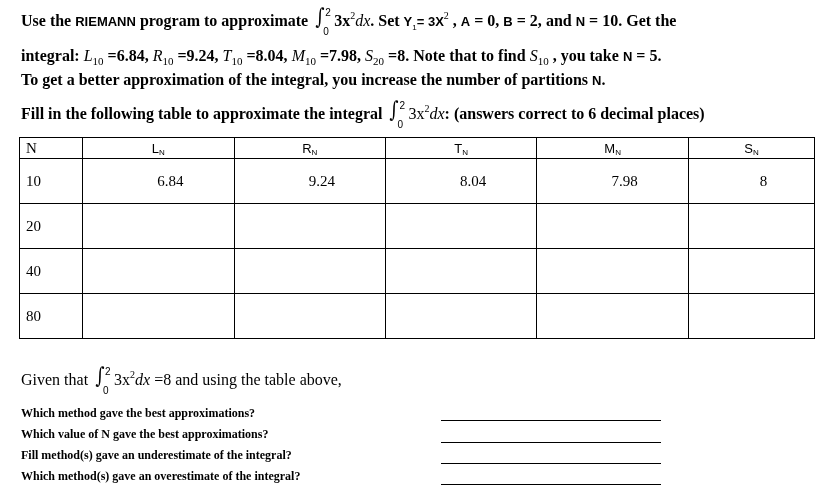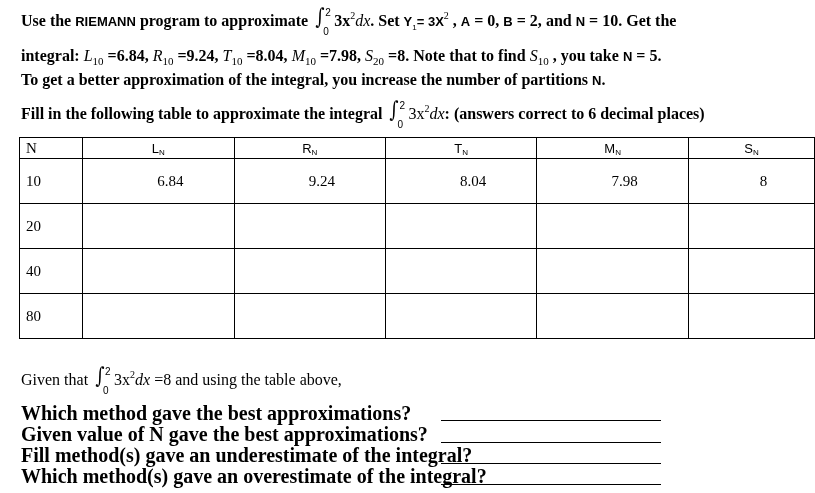--- a/index.html
+++ b/index.html
@@ -40,21 +40,21 @@
       font-family: "Liberation Serif", serif; font-size: 15px;
     }
     table.grid th { height: 20px; }
     table.grid td { height: 44px; padding-left: 24px; }
     .col-n { width: 60px; text-align: left; padding-left: 6px !important; }
     .col-v { width: 136px; text-align: center; }
     .col-s { width: 110px; text-align: center; }
     .hdr-n { font-family: "Liberation Serif", serif; font-size: 16px; }
     .hdr-sub { font-size: 8px; position: relative; top: 2px; }
 
-    .q { position: absolute; left: 21px; font-size: 20px; font-weight: bold; white-space: nowrap; line-height: 20px; }
+    .q { position: absolute; left: 21px; font-size: 12px; font-weight: bold; white-space: nowrap; line-height: 20px; }
     .blank {
       position: absolute; left: 441px; width: 220px; height: 0; border-bottom: 1px solid #000;
     }
   </style>
 </head>
 <body>
 
 <div class="line" style="top:12px;">
   <span>Use the </span><span class="sans">RIEMANN</span><span> program to approximate</span>
   <span class="integral">
@@ -134,20 +134,20 @@
   <span class="integral">
     <span class="sym">∫</span>
     <span class="ub">2</span>
     <span class="lb">0</span>
   </span><span class="integrand">3x</span><span class="sup">2</span><span class="ital">dx</span><span> =8</span><span>  and using the table above,</span>
 </div>
 
 <div class="q" style="top:403px;">Which method gave the best approximations?</div>
 <div class="blank" style="top:420px;"></div>
 
-<div class="q" style="top:424px;">Given value of  N gave the best approximations?</div>
+<div class="q" style="top:424px;">Which value of  N gave the best approximations?</div>
 <div class="blank" style="top:442px;"></div>
 
 <div class="q" style="top:445px;">Fill method(s) gave an underestimate of the integral?</div>
 <div class="blank" style="top:463px;"></div>
 
 <div class="q" style="top:466px;text-align:center;">Which method(s) gave an overestimate of the integral?</div>
 <div class="blank" style="top:484px;"></div>
 
 </body></html>

